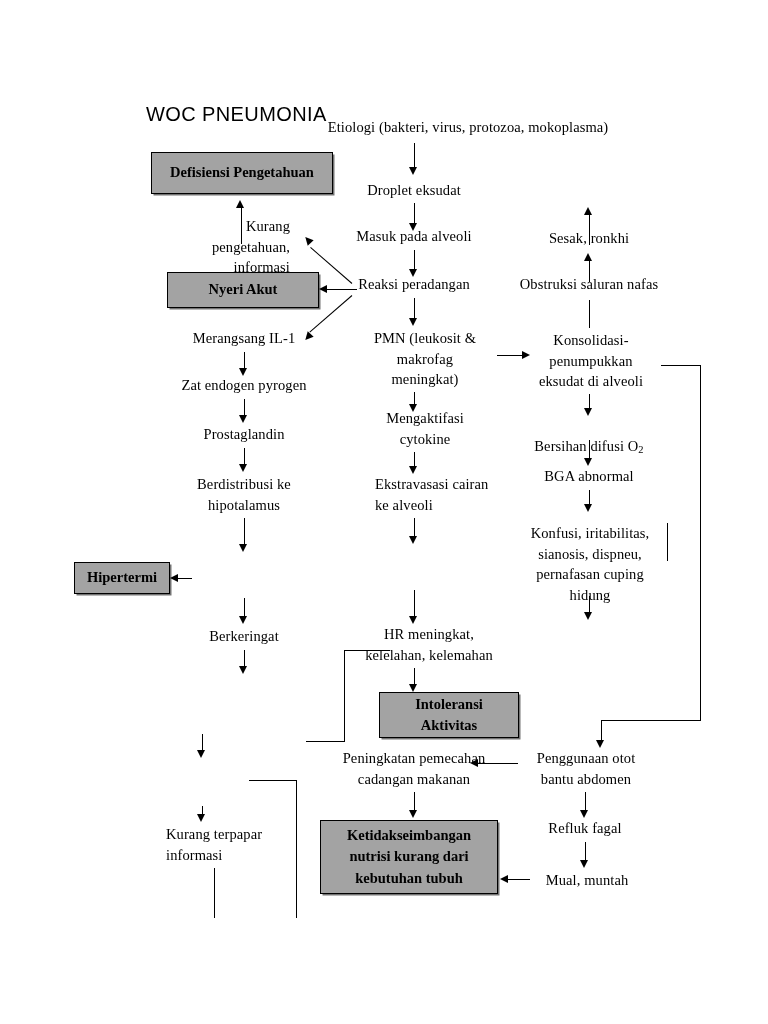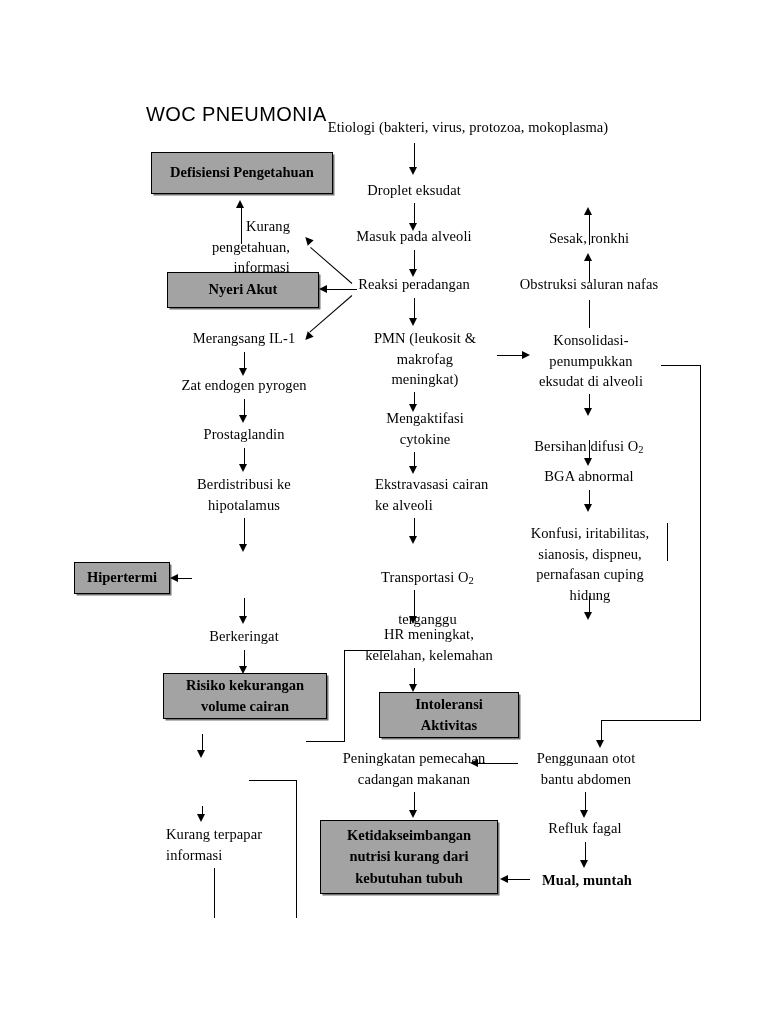--- a/index.html
+++ b/index.html
@@ -100,24 +100,20 @@
 
   <div class="vline" style="left:414px;top:452px;height:18px;"></div>
   <div class="arrow-d" style="left:409px;top:466px;"></div>
 
   <div class="node left" style="left:363px;top:474px;width:145px;margin-left:12px;">Ekstravasasi cairan
 ke alveoli</div>
 
   <div class="vline" style="left:414px;top:518px;height:22px;"></div>
   <div class="arrow-d" style="left:409px;top:536px;"></div>
 
-  <div class="node" style="left:355px;top:546px;width:145px;">
-    <span>Transportasi O</span><sub>2</sub><br>
-    <span>terganggu</span>
-  </div>
 
   <div class="vline" style="left:414px;top:590px;height:30px;"></div>
   <div class="arrow-d" style="left:409px;top:616px;"></div>
 
   <div class="node" style="left:349px;top:624px;width:160px;">HR meningkat,
 kelelahan, kelemahan</div>
 
   <div class="vline" style="left:414px;top:668px;height:20px;"></div>
   <div class="arrow-d" style="left:409px;top:684px;"></div>
 
@@ -184,22 +180,20 @@
   <div class="arrow-l" style="left:170px;top:574px;"></div>
 
   <div class="vline" style="left:244px;top:598px;height:22px;"></div>
   <div class="arrow-d" style="left:239px;top:616px;"></div>
 
   <div class="node" style="left:188px;top:626px;width:112px;">Berkeringat</div>
 
   <div class="vline" style="left:244px;top:650px;height:20px;"></div>
   <div class="arrow-d" style="left:239px;top:666px;"></div>
 
-  <div class="boxnode" style="left:163px;top:673px;width:164px;height:46px;">Risiko kekurangan
-volume cairan</div>
 
   <div class="vline" style="left:202px;top:734px;height:20px;"></div>
   <div class="arrow-d" style="left:197px;top:750px;"></div>
 
 
   <div class="vline" style="left:202px;top:806px;height:12px;"></div>
   <div class="arrow-d" style="left:197px;top:814px;"></div>
 
   <div class="node" style="left:166px;top:824px;width:122px;text-align:left;">Kurang terpapar
 informasi</div>
@@ -268,18 +262,18 @@
   <div class="arrow-l" style="left:470px;top:759px;"></div>
 
   <div class="vline" style="left:585px;top:792px;height:22px;"></div>
   <div class="arrow-d" style="left:580px;top:810px;"></div>
 
   <div class="node" style="left:525px;top:818px;width:120px;">Refluk fagal</div>
 
   <div class="vline" style="left:585px;top:842px;height:22px;"></div>
   <div class="arrow-d" style="left:580px;top:860px;"></div>
 
-  <div class="node" style="left:527px;top:870px;width:120px;font-weight:bold;">Mual, muntah</div>
+  <div class="node" style="left:527px;top:870px;width:120px;">Mual, muntah</div>
 
   <div class="hline thin" style="left:508px;top:879px;width:22px;"></div>
   <div class="arrow-l" style="left:500px;top:875px;"></div>
 
 </div>
 
 </body></html>

